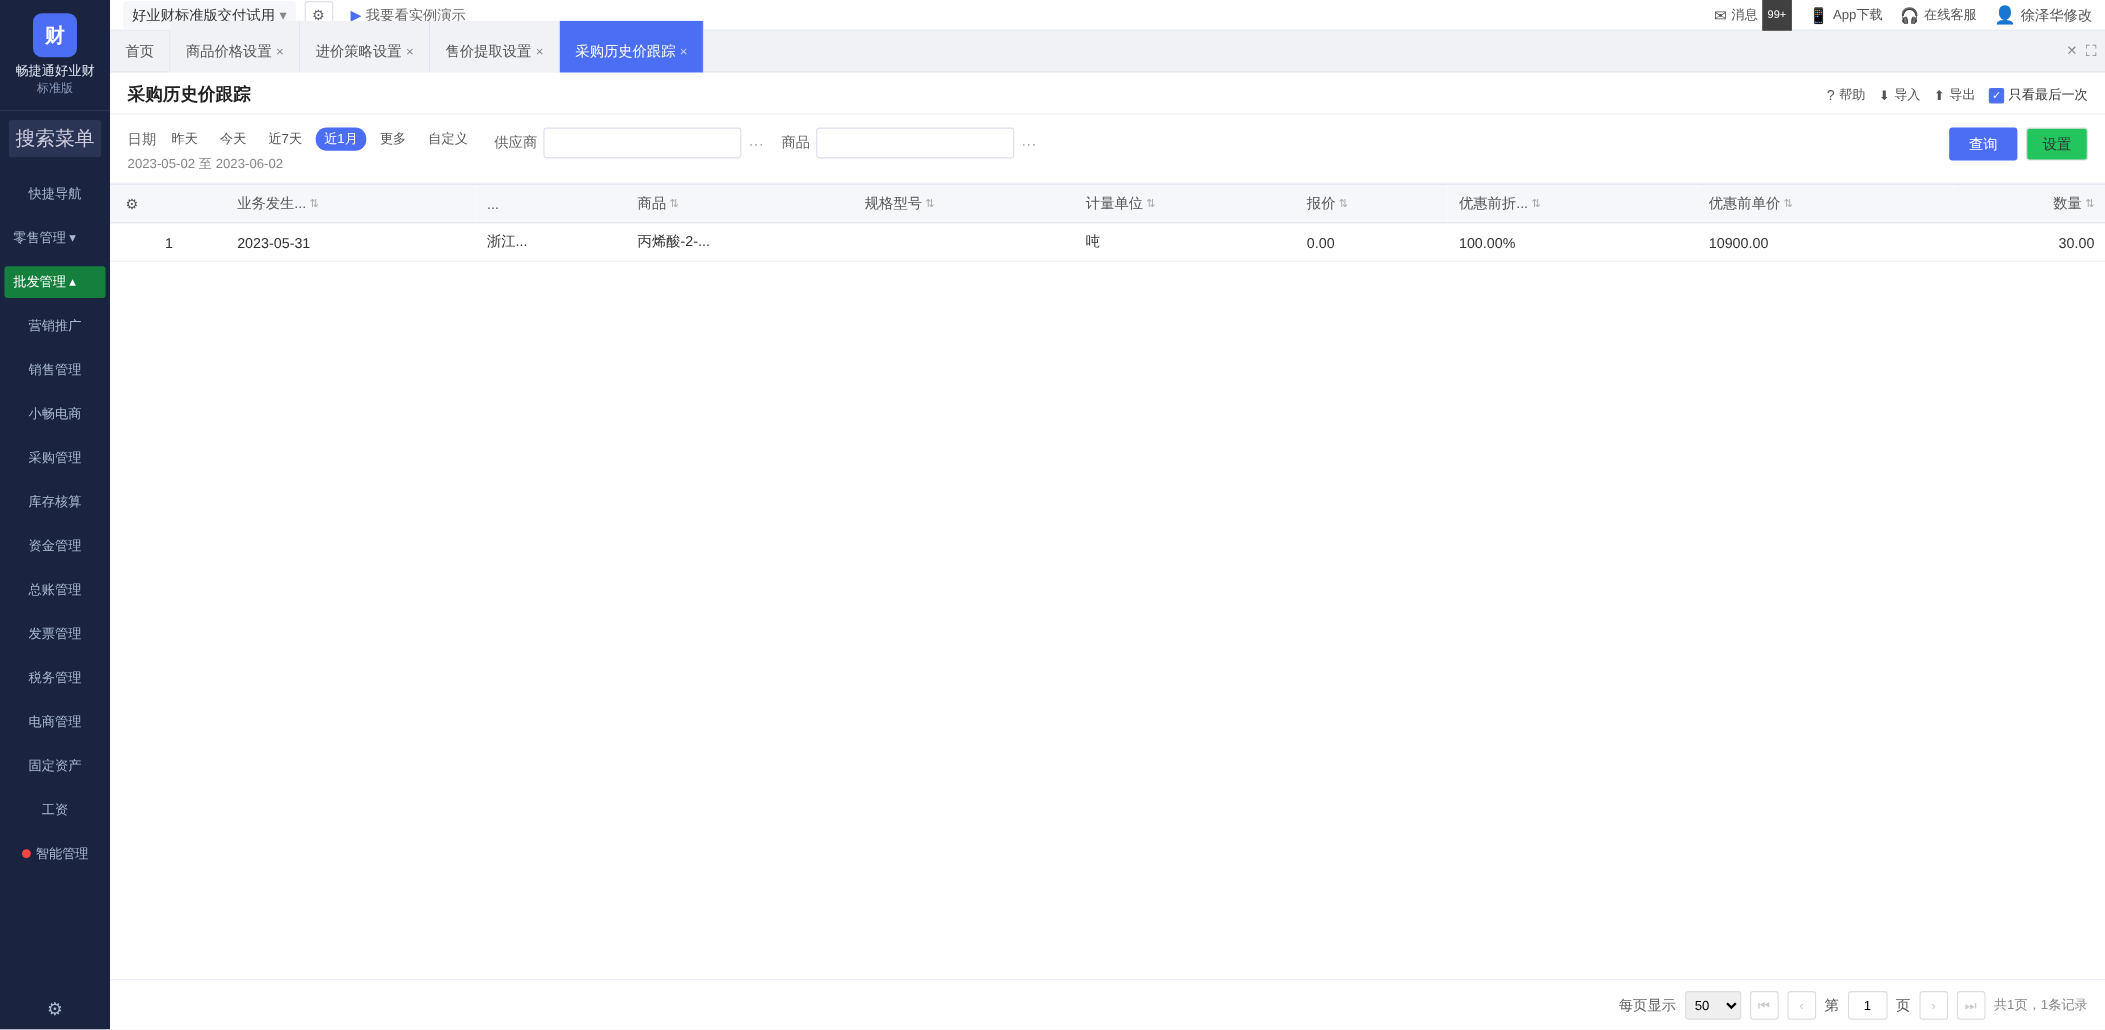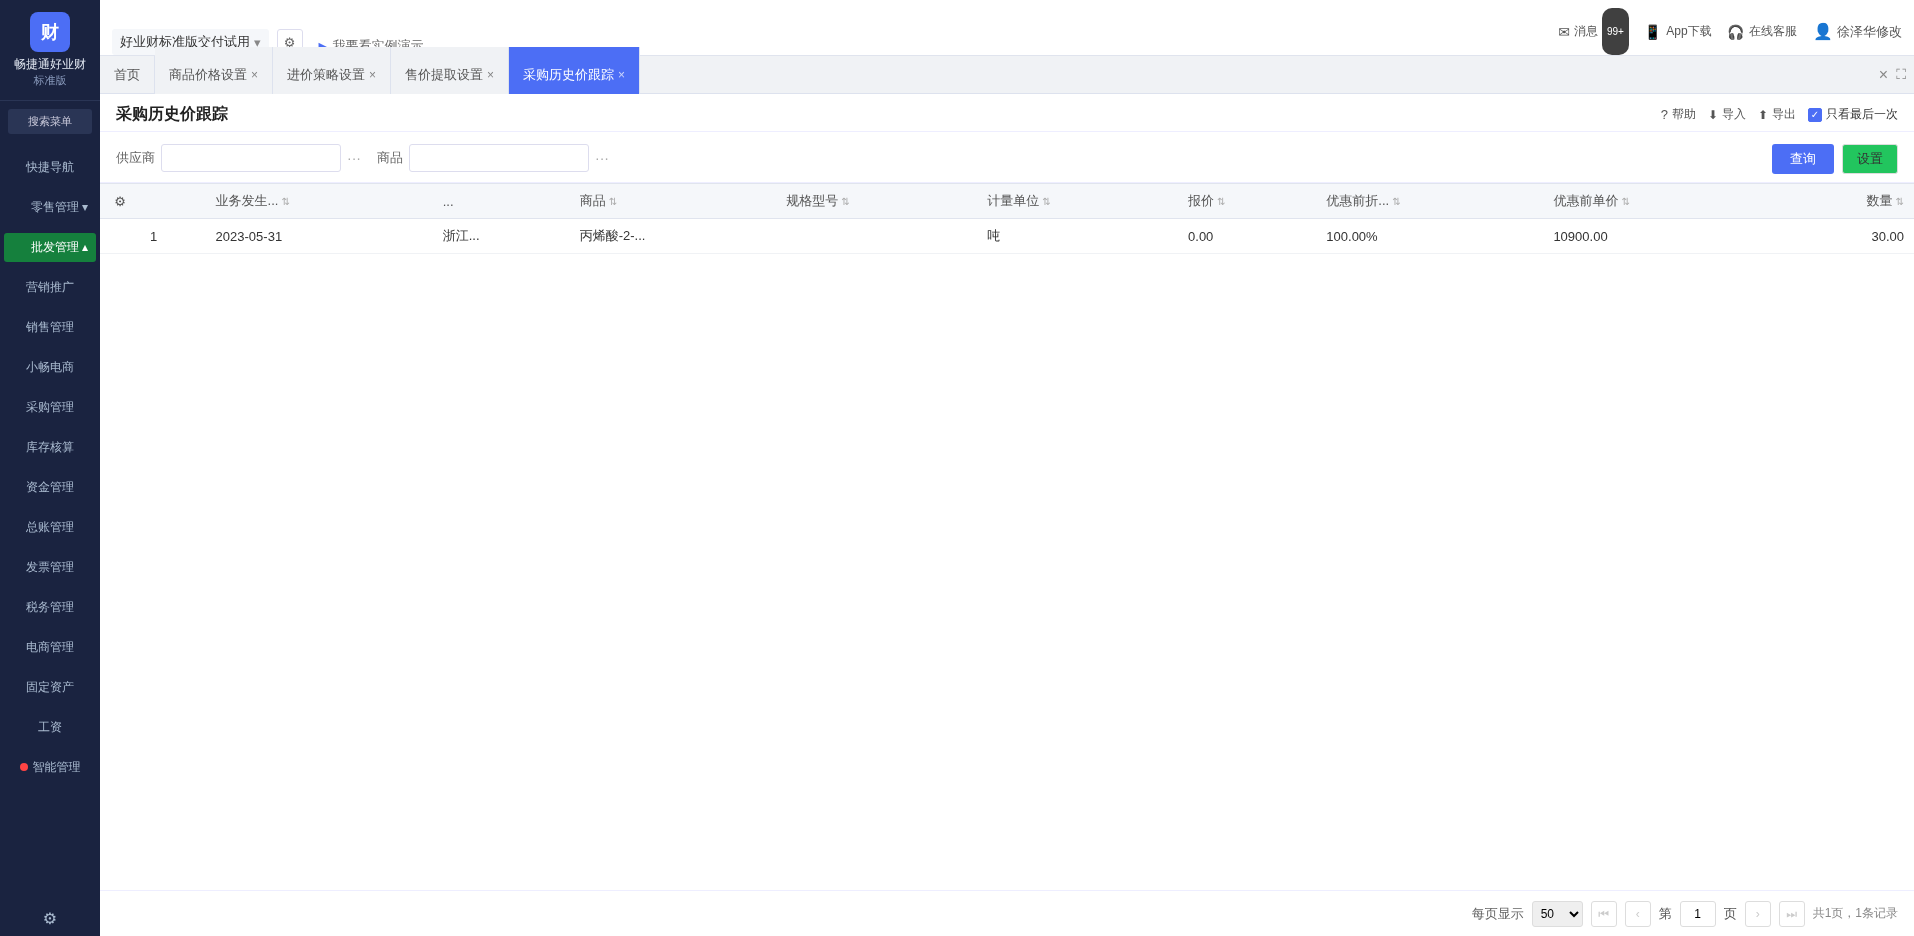--- a/index.html
+++ b/index.html
@@ -4,36 +4,36 @@
   <style>
     * { box-sizing: border-box; margin: 0; padding: 0; }
     body { font-family: "Microsoft YaHei", "PingFang SC", sans-serif; font-size: 13px; background: #f0f2f5; color: #333; display: flex; height: 936px; overflow: hidden; }
 
     
     .sidebar { width: 100px; background: #1a2340; display: flex; flex-direction: column; height: 100%; color: #fff; flex-shrink: 0; }
     .sidebar-logo { padding: 12px 8px; display: flex; flex-direction: column; align-items: center; border-bottom: 1px solid #2a3555; }
     .sidebar-logo-title { font-size: 12px; color: #e0e6f0; text-align: center; line-height: 1.4; }
     .sidebar-logo-sub { font-size: 11px; color: #8899bb; }
     .sidebar-search { padding: 8px; }
-    .sidebar-search-btn { width: 100%; padding: 5px; background: #2a3555; border: none; border-radius: 3px; color: #ccd; font-size: 11px; cursor: pointer; text-align: center; }
+    .sidebar-search-btn { width: 100%; padding: 5px; background: #2a3555; border: none; border-radius: 3px; color: #ccd; font-size: 18px; cursor: pointer; text-align: center; }
     .sidebar-nav-item { padding: 6px 8px; text-align: center; font-size: 12px; color: #aabbd0; cursor: pointer; border-radius: 3px; margin: 11px 4px; }
     .sidebar-nav-item.active { background: #15803d; color: #fff; }
-    .sidebar-nav-item.has-sub { display: flex; justify-content: flex-end; align-items: center; gap: 3px; }
+    .sidebar-nav-item.has-sub { display: flex; justify-content: flex-start; align-items: center; gap: 3px; }
     .sidebar-section { flex: 1; overflow-y: auto; }
     .sidebar-section::-webkit-scrollbar { width: 3px; }
     .sidebar-section::-webkit-scrollbar-thumb { background: #3a4a70; }
     .sidebar-bottom { padding: 8px; text-align: center; }
     .sidebar-gear { color: #aabbd0; cursor: pointer; font-size: 16px; }
     .dot-red { width: 8px; height: 8px; background: #ff4444; border-radius: 50%; display: inline-block; margin-right: 2px; }
 
     
     .main { flex: 1; display: flex; flex-direction: column; overflow: hidden; }
 
     
-    .topbar { height: 56px; background: #fff; display: flex; align-items: flex-end; padding: 0 12px; border-bottom: 1px solid #e0e4ee; gap: 8px; }
+    .topbar { height: 28px; background: #fff; display: flex; align-items: center; padding: 0 12px; border-bottom: 1px solid #e0e4ee; gap: 8px; }
     .topbar-selector { display: flex; align-items: center; gap: 4px; padding: 4px 8px; background: #f5f7fa; border-radius: 3px; cursor: pointer; font-size: 13px; }
     .topbar-demo { display: flex; align-items: center; gap: 4px; color: #666; font-size: 13px; cursor: pointer; margin-left: 8px; }
     .topbar-right { margin-left: auto; display: flex; align-items: center; gap: 16px; }
     .topbar-icon-item { display: flex; align-items: center; gap: 4px; cursor: pointer; color: #555; font-size: 12px; }
     .badge { background: #404040; color: #fff; border-radius: 10px; padding: 18px 5px; font-size: 10px; }
     .topbar-user { display: flex; align-items: center; gap: 4px; cursor: pointer; font-size: 13px; color: #555; }
 
     
     .tabbar { height: 38px; background: #f0f2f5; display: flex; align-items: center; padding: 0; border-bottom: 1px solid #dde2ee; gap: 0; }
     .tab { display: flex; align-items: center; gap: 4px; padding: 0 14px; height: 56px; cursor: pointer; font-size: 13px; color: #555; background: #f0f2f5; border-right: 1px solid #dde2ee; }
@@ -208,20 +208,34 @@
           <span>导出</span>
         </div>
         <label class="checkbox-label">
           <div class="checkbox-blue">✓</div>
           <span>只看最后一次</span>
         </label>
       </div>
     </div>
 
     <div class="filter-bar">
+      <div style="display:flex;flex-direction:column;gap:2px;">
+        <div class="filter-group">
+          <span class="filter-label">日期</span>
+          <div class="date-options">
+            <span class="date-opt">昨天</span>
+            <span class="date-opt">今天</span>
+            <span class="date-opt">近7天</span>
+            <span class="date-opt active">近1月</span>
+            <span class="date-opt">更多</span>
+            <span class="date-opt">自定义</span>
+          </div>
+        </div>
+        <div class="date-range">2023-05-02 至 2023-06-02</div>
+      </div>
 
       <div class="filter-group">
         <span class="filter-label">供应商</span>
         <input class="filter-input" type="text" placeholder="" style="">
         <span class="filter-dots">···</span>
       </div>
 
       <div class="filter-group">
         <span class="filter-label">商品</span>
         <input class="filter-input" type="text" placeholder="" style="">

